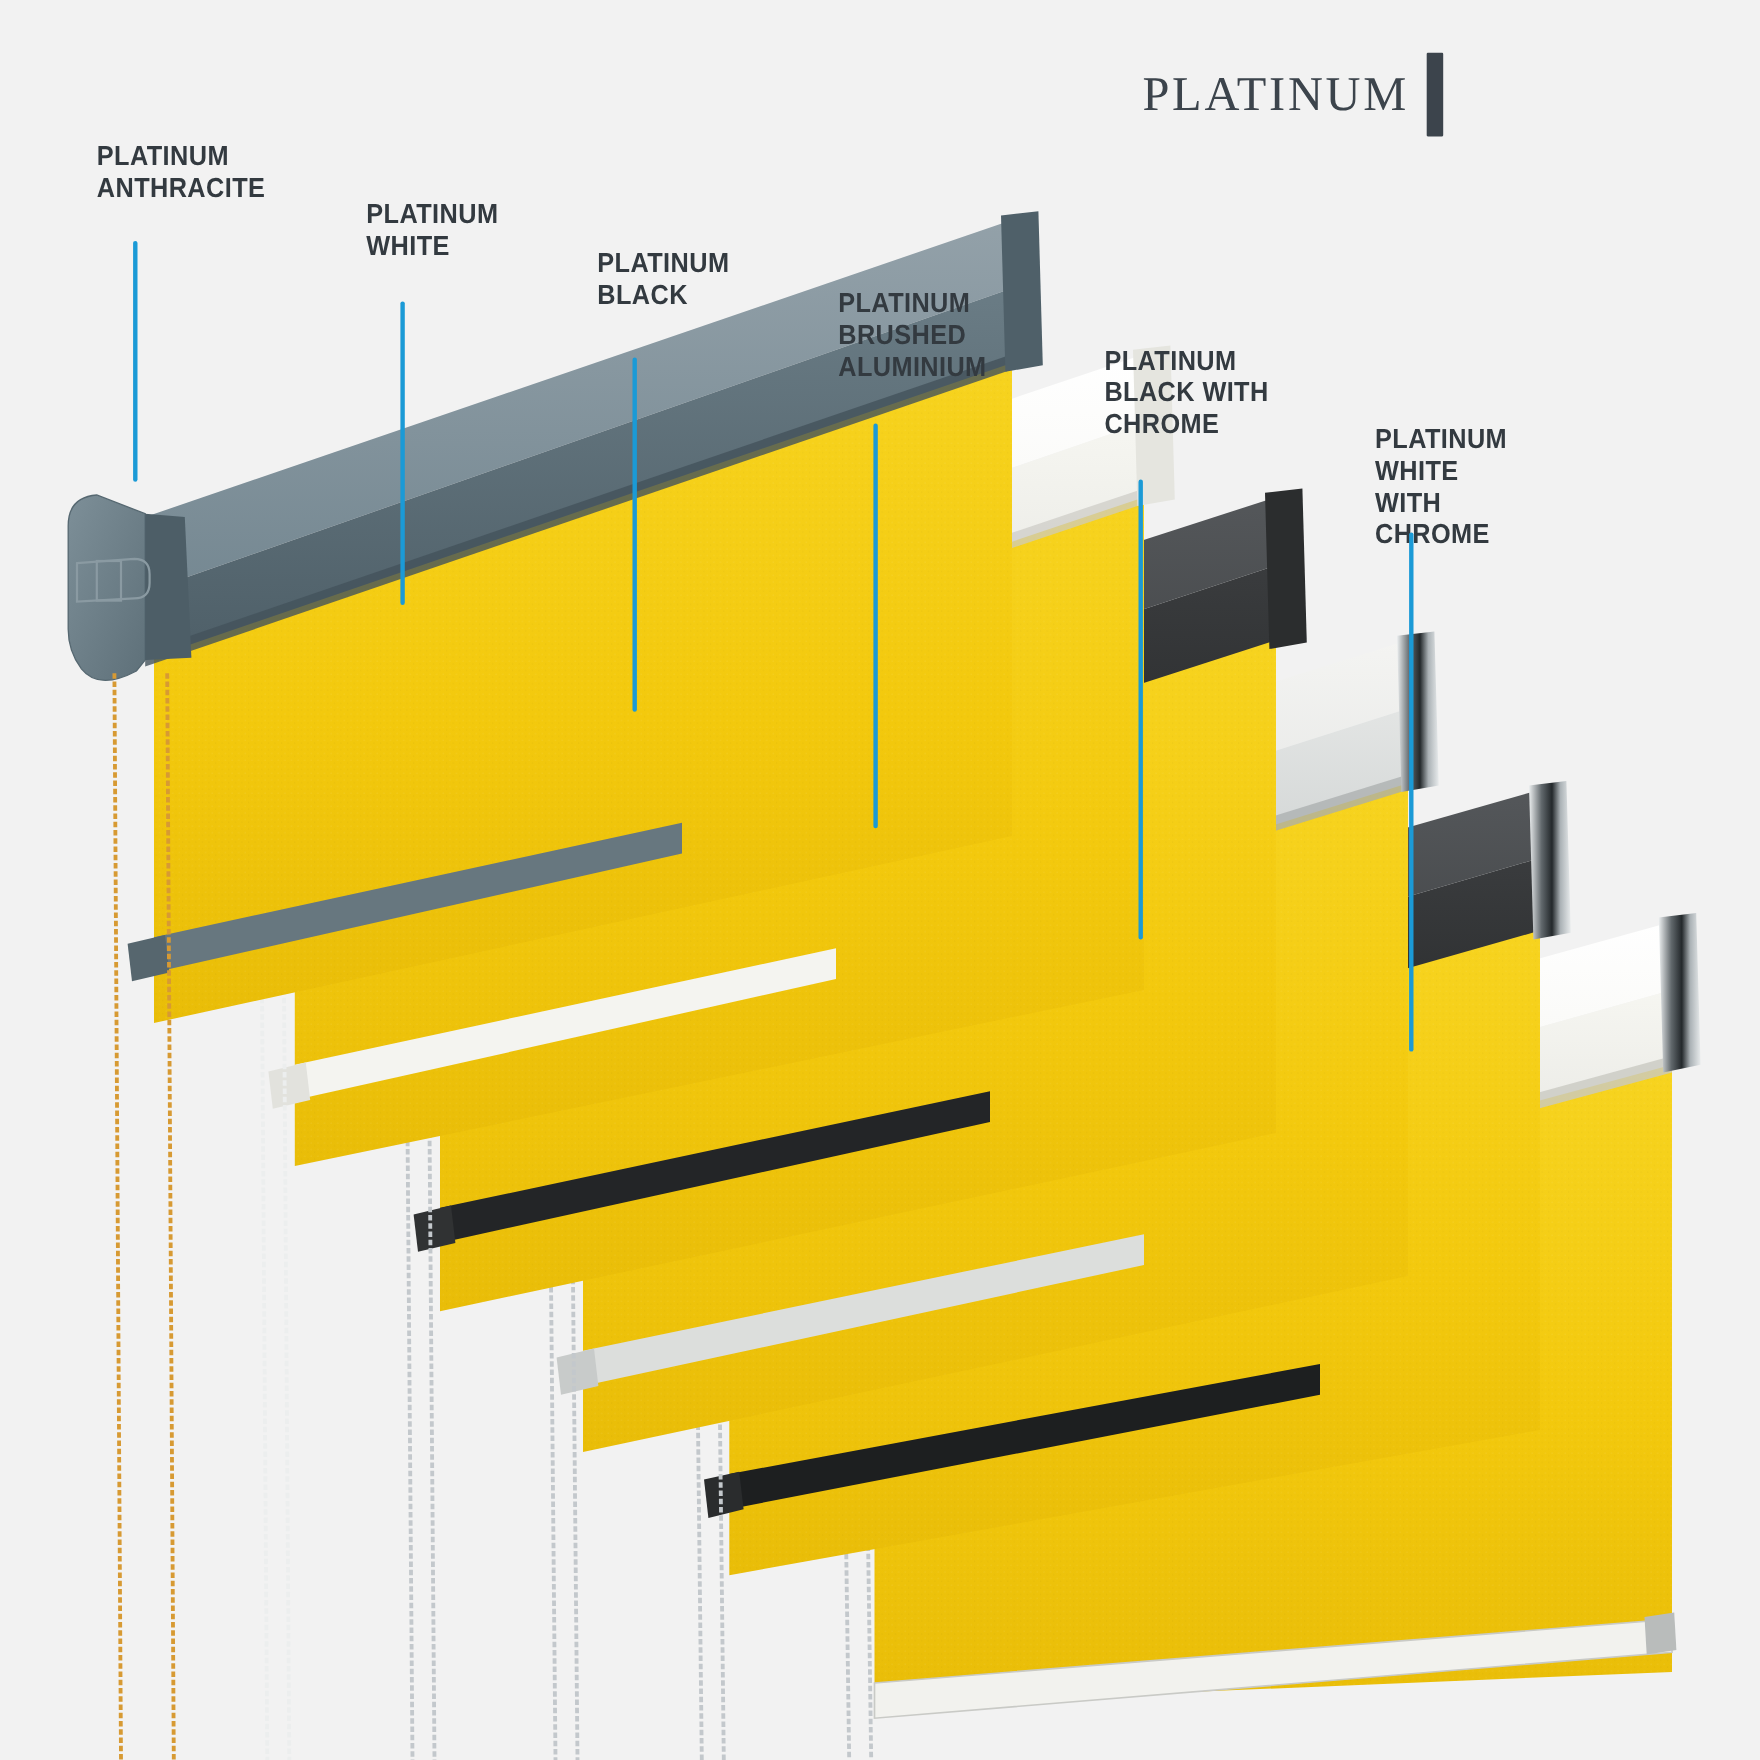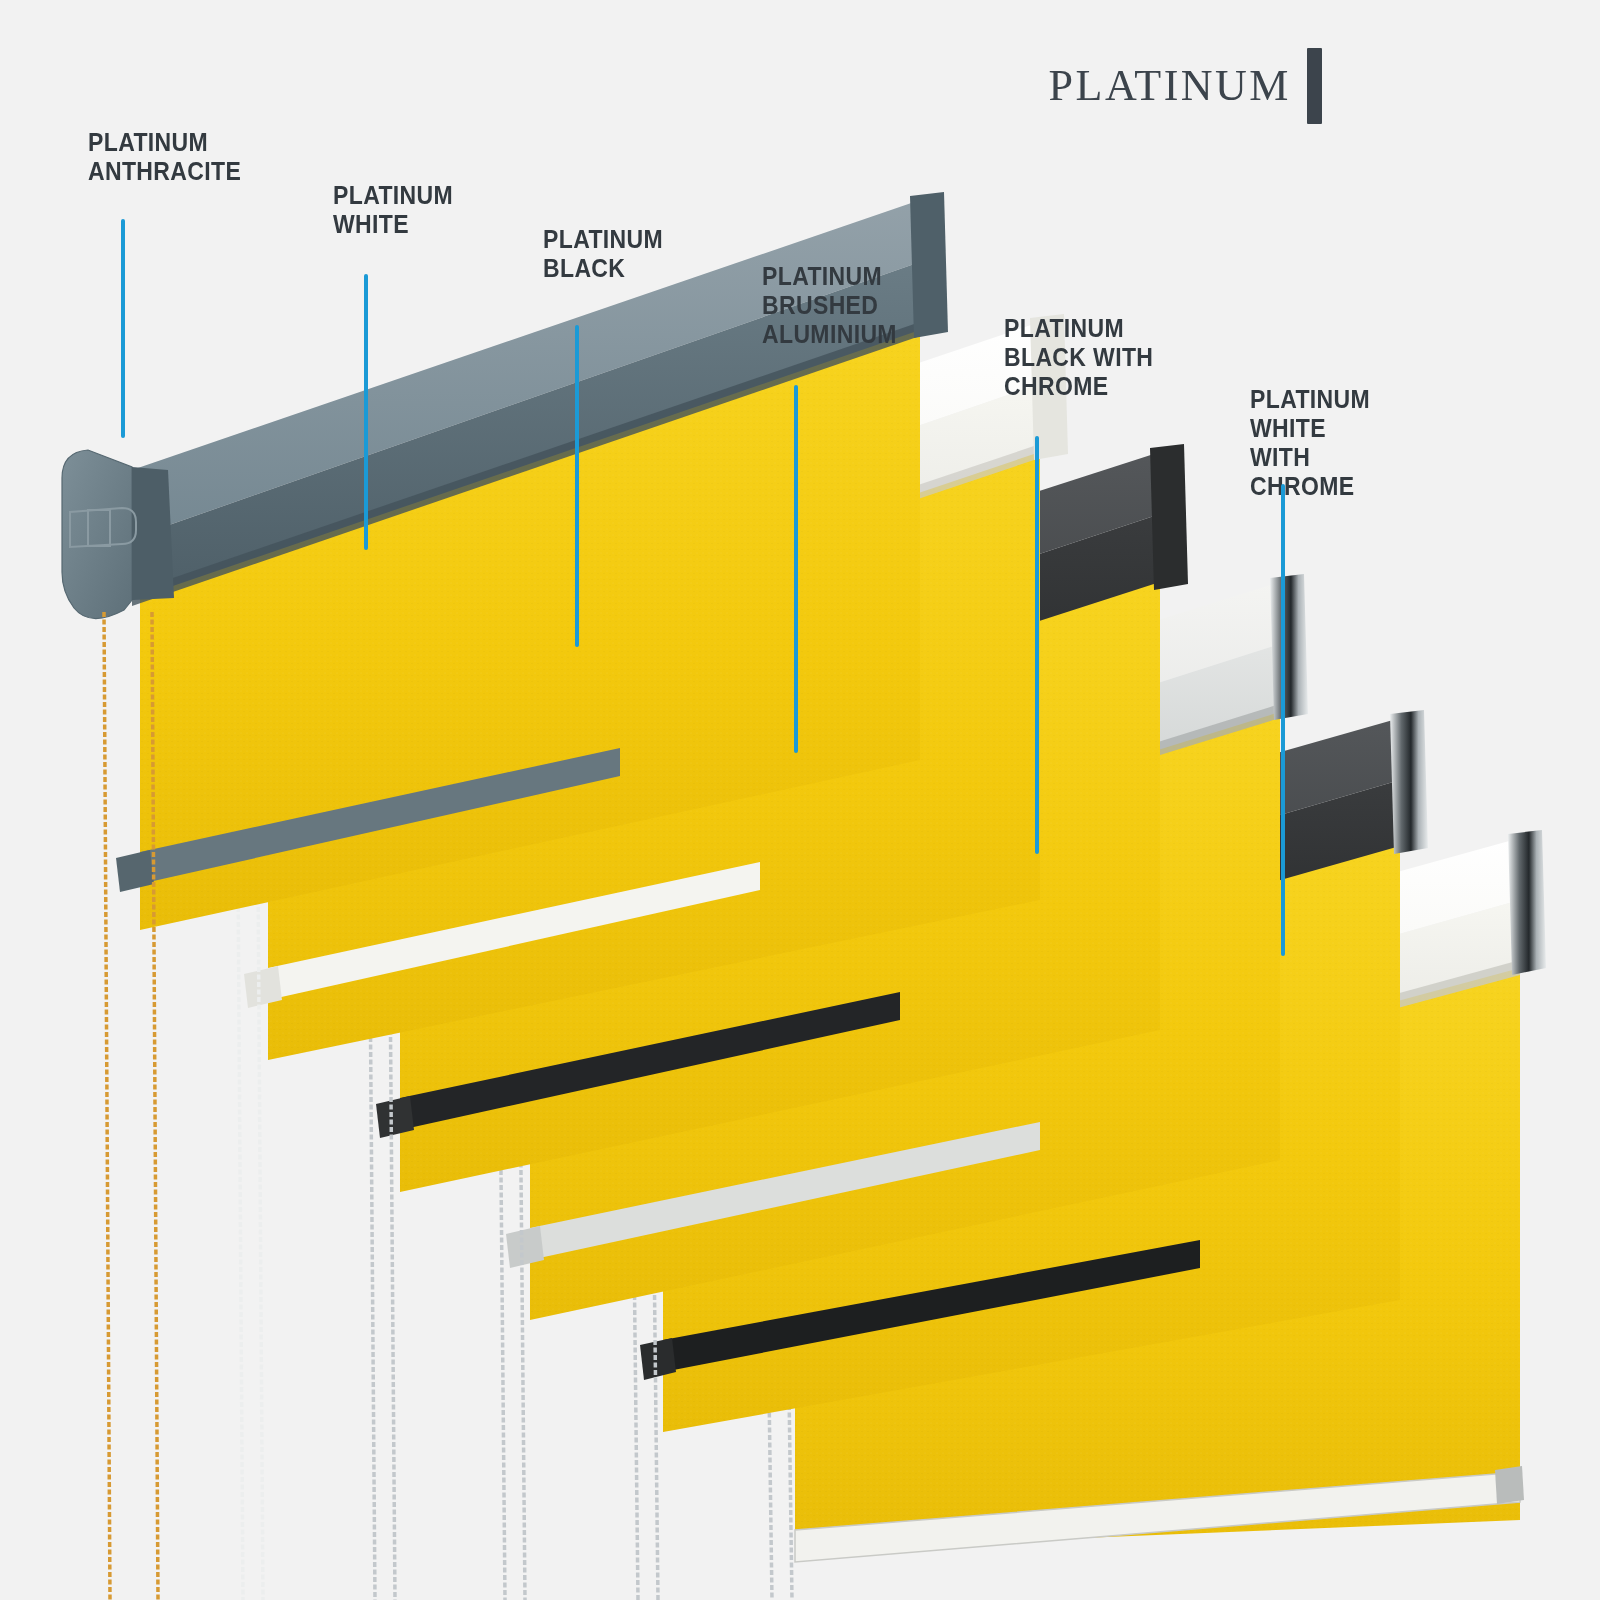--- a/index.html
+++ b/index.html
@@ -3,21 +3,21 @@
 <meta charset="utf-8">
 <title>Platinum Range</title>
 <style>
   html,body{margin:0;padding:0;}
   body{
     width:1600px;height:1600px;overflow:hidden;
     background:#f2f2f2;
     font-family:"Liberation Sans", sans-serif;
     position:relative;
   }
-  #stage{position:absolute;inset:0;width:1360px;height:1600px;padding-left:10px;}
+  #stage{position:absolute;inset:0;width:1360px;height:1600px;}
 
   
   .brand{
     position:absolute;right:48px;top:48px;
     display:flex;align-items:center;gap:16px;
   }
   .brand-words{
     text-align:right;
     font-family:"Liberation Serif","DejaVu Serif",serif;
     color:#3c444c;

